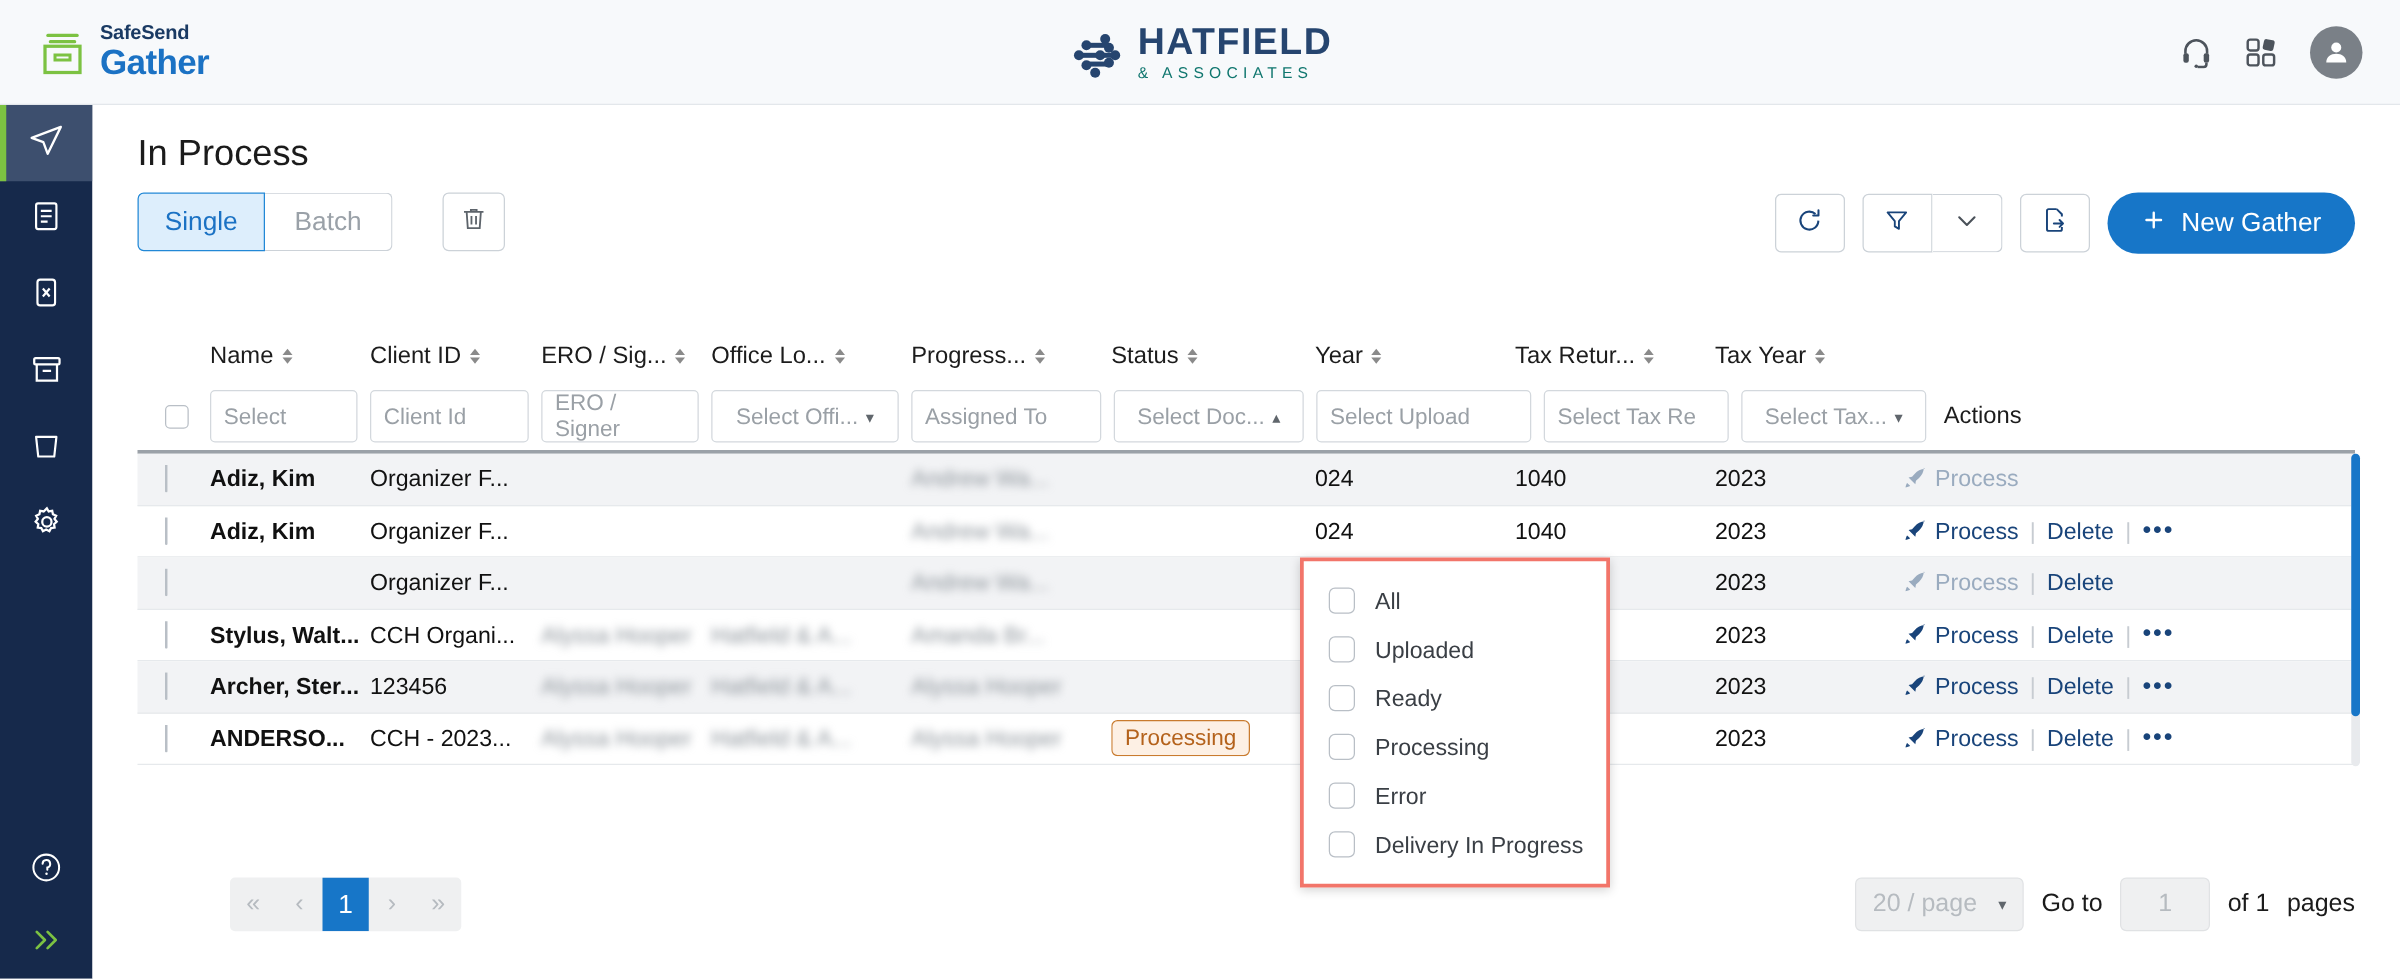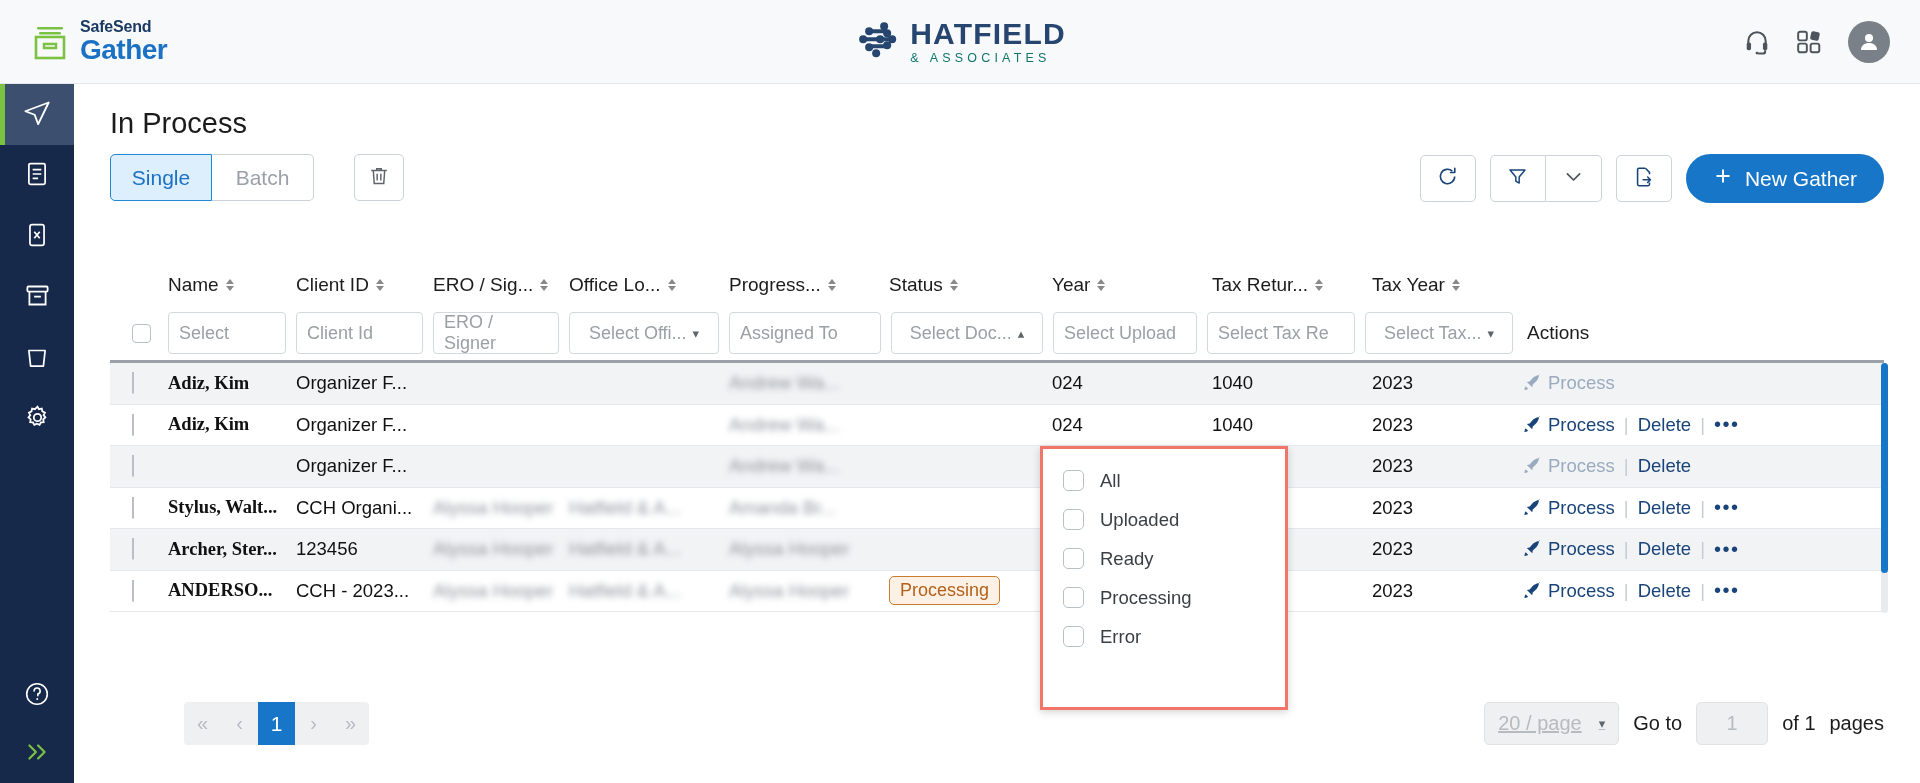--- a/index.html
+++ b/index.html
@@ -18,21 +18,21 @@
     display: flex; align-items: center;
   }
   .brand { display: flex; align-items: center; margin-left: 30px; }
   .brand-mark { width: 40px; height: 40px; position: relative; margin-right: 10px; }
   .brand-text { line-height: 1; }
   .brand-top { font-size: 16px; font-weight: bold; color: #1a3a63; letter-spacing: -0.2px; }
   .brand-bottom { font-size: 28px; font-weight: bold; color: #1b72c4; letter-spacing: -0.5px; margin-top: 1px; }
 
   .center-logo {
     position: absolute; left: 50%; top: 50%; transform: translate(-50%, -50%);
-    display: flex; align-items: flex-start; gap: 12px;
+    display: flex; align-items: flex-end; gap: 12px;
   }
   .hat-text { line-height: 1; }
   .hat-main { font-size: 30px; font-weight: bold; color: #26456f; letter-spacing: 1.2px; }
   .hat-sub { font-size: 12.5px; color: #0f766e; letter-spacing: 4.2px; margin-top: 3px; }
 
   .top-icons { position: absolute; right: 30px; top: 50%; transform: translateY(-50%);
     display: flex; align-items: center; gap: 26px; }
   .ticon { color: #4d545c; display: flex; align-items: center; justify-content: center; cursor: pointer; }
   .avatar { width: 42px; height: 42px; border-radius: 50%; background: #7a8087;
     display: flex; align-items: center; justify-content: center; cursor: pointer; }
@@ -88,21 +88,21 @@
     display: flex; align-items: center; padding: 0 10px; font-size: 18px; color: #9aa0a6; cursor: text; }
   .fbox.sel-box { justify-content: center; cursor: pointer; }
   .chev { font-size: 13px; color: #60666c; margin-left: 6px; }
   .actions-hdr { font-size: 19px; color: #1c1c1c; padding-left: 14px; }
 
   .body-top-line { border-top: 3px solid #9ba1a8; }
   .row { display: flex; align-items: center; height: 41.5px; border-bottom: 1px solid #e6e9ec; font-size: 18.5px; color: #111; }
   .row.alt { background: #f2f3f5; }
   .row .c { overflow: hidden; white-space: nowrap; }
   .cb { width: 19px; height: 19px; border: 1.5px solid #b9bfc6; border-radius: 4px; background: #fff; cursor: pointer; flex: none; }
-  .name { font-weight: bold; font-family: Liberation Serif, serif; }
+  .name { font-weight: bold; }
   .blurred { color: #8e959c; filter: blur(3.4px); user-select: none; }
   .badge { display: inline-flex; align-items: center; height: 29px; padding: 0 10px; border: 1px solid #c97b2e;
     border-radius: 5px; background: #fdf0e4; color: #b4621b; font-size: 18px; }
   .act { display: flex; align-items: center; gap: 9px; color: #19447a; font-size: 18.5px; }
   .act .lk { cursor: pointer; }
   .act .dim { color: #9aabbf; }
   .sep { color: #c7ccd2; }
   .dots { letter-spacing: 1.5px; font-size: 20px; cursor: pointer; color: #19447a; }
 
   .scrollbar { position: absolute; right: -4px; top: 0; width: 7px; border-radius: 4px; background: #e8eaed; }
@@ -119,21 +119,21 @@
   .dd-cb { width: 21px; height: 21px; border: 1.5px solid #b9bfc6; border-radius: 5px; background: #fff; flex: none; }
 
   
   .pager { position: absolute; left: 110px; bottom: 38px; display: flex; align-items: center; }
   .pg-group { display: flex; background: #eff0f1; border-radius: 4px; overflow: hidden; }
   .pg { width: 37px; height: 43px; display: flex; align-items: center; justify-content: center;
     font-size: 20px; color: #b6bbc0; cursor: pointer; }
   .pg.cur { background: #1776c8; color: #fff; font-size: 21px; }
   .pg-right { position: absolute; right: 36px; bottom: 38px; display: flex; align-items: center; gap: 14px; font-size: 20px; color: #1b1b1b; }
   .per-page { width: 135px; height: 43px; background: #eff0f1; border: 1px solid #e0e2e4; border-radius: 5px;
-    display: flex; align-items: center; justify-content: space-between; padding: 0 13px; color: #b6bbc0; cursor: pointer; text-decoration: underline; }
+    display: flex; align-items: center; justify-content: space-between; padding: 0 13px; color: #b6bbc0; cursor: pointer; }
   .goto-in { width: 72px; height: 43px; background: #eff0f1; border: 1px solid #e0e2e4; border-radius: 5px;
     display: flex; align-items: center; justify-content: center; color: #b6bbc0; cursor: text; }
 </style>
 </head>
 <body>
 
 <div class="app">
 
   <div class="topbar">
     <div class="brand">
@@ -417,21 +417,21 @@
           <span class="chev">▾</span>
         </div>
         <div style="width:10px"></div>
         <div class="fbox" style="width:152px">Assigned To</div>
         <div style="width:10px"></div>
         <div class="fbox sel-box" style="width:152px">
           <span>Select Doc...</span>
           <span class="chev">▴</span>
         </div>
         <div style="width:10px"></div>
-        <div class="fbox" style="width:144px">Select Upload</div>
+        <div class="fbox" style="width:172px">Select Upload</div>
         <div style="width:10px"></div>
         <div class="fbox" style="width:148px">Select Tax Re</div>
         <div style="width:10px"></div>
         <div class="fbox sel-box" style="width:148px">
           <span>Select Tax...</span>
           <span class="chev">▾</span>
         </div>
         <div class="actions-hdr">Actions</div>
       </div>
 
@@ -613,20 +613,24 @@
           <span>Ready</span>
         </div>
         <div class="dd-item">
           <span class="dd-cb"></span>
           <span>Processing</span>
         </div>
         <div class="dd-item">
           <span class="dd-cb"></span>
           <span>Error</span>
         </div>
+        <div class="dd-item">
+          <span class="dd-cb"></span>
+          <span>Delivery In Progress</span>
+        </div>
       </div>
 
     <div class="pager">
       <div class="pg-group">
         <div class="pg">«</div>
         <div class="pg">‹</div>
         <div class="pg cur">1</div>
         <div class="pg">›</div>
         <div class="pg">»</div>
       </div>

